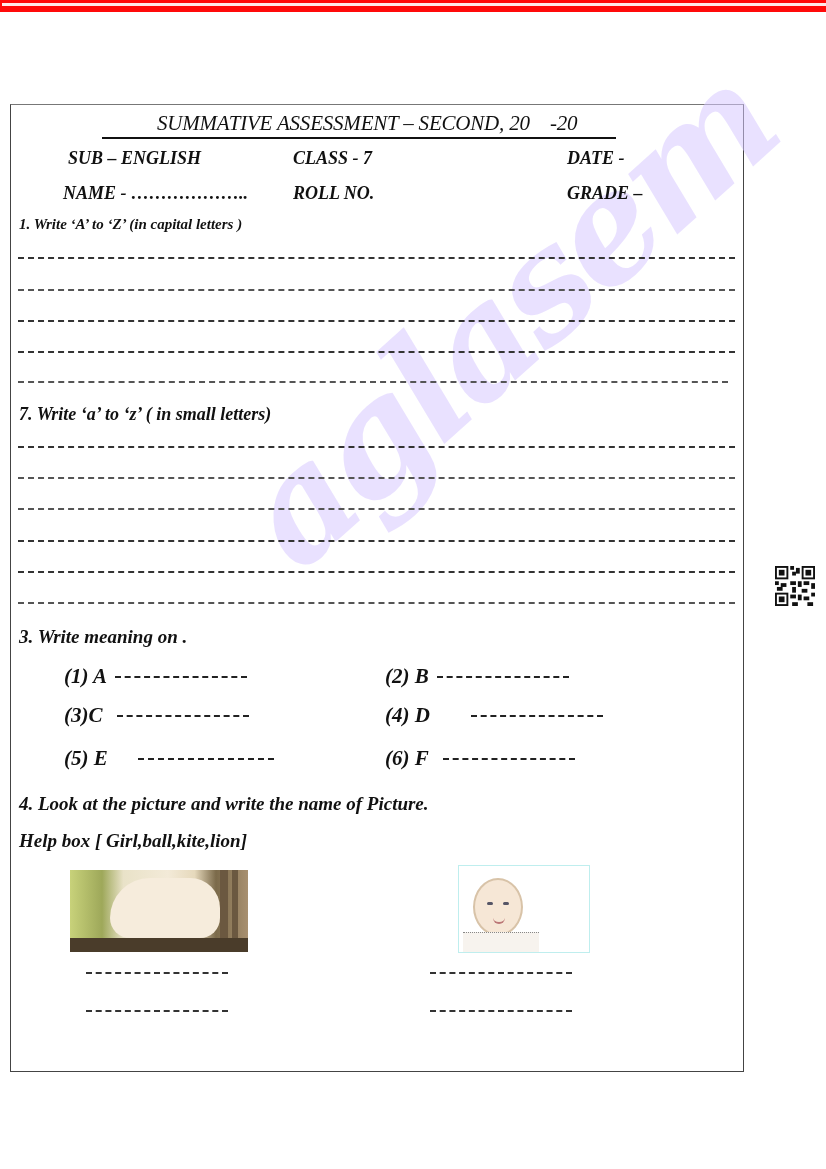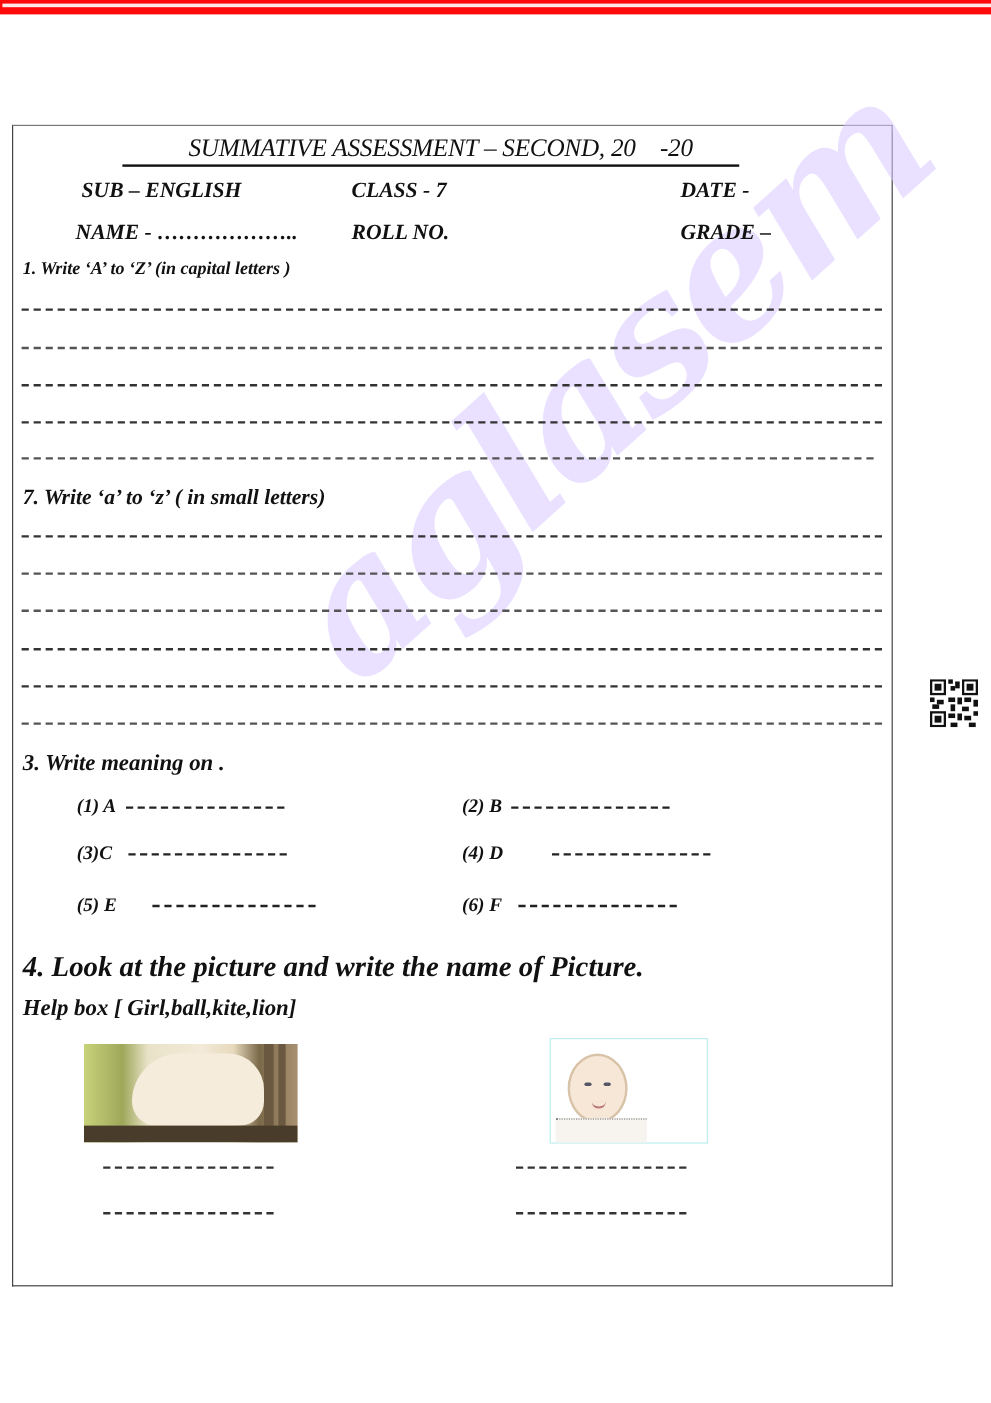--- a/index.html
+++ b/index.html
@@ -9,21 +9,21 @@
   .topbar .inner { position:absolute; left:2px; top:3px; width:824px; height:3px; background:#ffe9e9; }
   .sheet { position:absolute; left:10px; top:104px; width:734px; height:968px;
            border:1px solid #444; border-top:1px solid #777; box-sizing:border-box; background:#fff; }
   .title { position:absolute; left:118px; top:111px; font-size:21px; font-style:italic; font-weight:normal;
            letter-spacing:-0.2px; white-space:pre;margin-left:39px; }
   .title-ul { position:absolute; left:102px; top:137px; width:514px; height:2px; background:#111; }
   .hdr { position:absolute; font-size:18px; font-style:italic; font-weight:bold; white-space:pre; }
   .q { position:absolute; left:19px; font-style:italic; font-weight:bold; white-space:pre;text-align:center; }
   .dash { position:absolute; left:18px; height:0; border-top:2px dashed #333; }
   .dash.light { border-top-color:#555; }
-  .item { position:absolute; font-size:16px; font-style:italic; font-weight:bold; white-space:pre; display:flex; align-items:center; }
+  .item { position:absolute; font-size:21px; font-style:italic; font-weight:bold; white-space:pre; display:flex; align-items:center; }
   .item .line { display:inline-block; border-top:2px dashed #222; height:0; margin-left:8px; }
   .watermark { position:absolute; left:205px; top:470px; font-family:"DejaVu Serif", serif; font-style:italic; font-weight:bold;
                font-size:150px; color:rgba(215,200,255,0.55); transform:rotate(-42deg); transform-origin:left top;
                white-space:nowrap; pointer-events:none; letter-spacing:-6px; }
   .pic { position:absolute; overflow:hidden; }
   .lion { left:70px; top:870px; width:178px; height:82px;
           background:linear-gradient(90deg,#c8d27a 0%,#9ea85a 18%,#e9e2c8 30%,#f3ead8 55%,#e6d9bc 70%,#7b6a4a 82%,#a89070 100%); }
   .lion .body { position:absolute; left:40px; top:8px; width:110px; height:60px; background:#f6ecdc; border-radius:40px 30px 20px 20px; }
   .lion .ground { position:absolute; left:0; bottom:0; width:100%; height:14px; background:#4a3c2a; }
   .lion .tree { position:absolute; top:0; width:8px; height:70px; background:#6b5840; }
@@ -92,21 +92,21 @@
 </div>
 <div class="item" style="left:64px;top:746px;gap:16px;">
   <span>(5) E</span>
   <span class="line" style="width:136px;margin-left:14px;"></span>
 </div>
 <div class="item" style="left:385px;top:746px;">
   <span>(6) F</span>
   <span class="line" style="width:132px;margin-left:14px;"></span>
 </div>
 
-<div class="q" style="top:793px;font-size:24px;">4. Look at the picture and write the name of Picture.</div>
+<div class="q" style="top:793px;font-size:19px;">4. Look at the picture and write the name of Picture.</div>
 <div class="q" style="top:830px;font-size:19px;">Help box [ Girl,ball,kite,lion]</div>
 
 <div class="pic lion">
   <div class="tree" style="left:150px;"></div>
   <div class="tree" style="left:162px;width:6px;"></div>
   <div class="body"></div>
   <div class="ground"></div>
 </div>
 
 <div class="pic baby">

